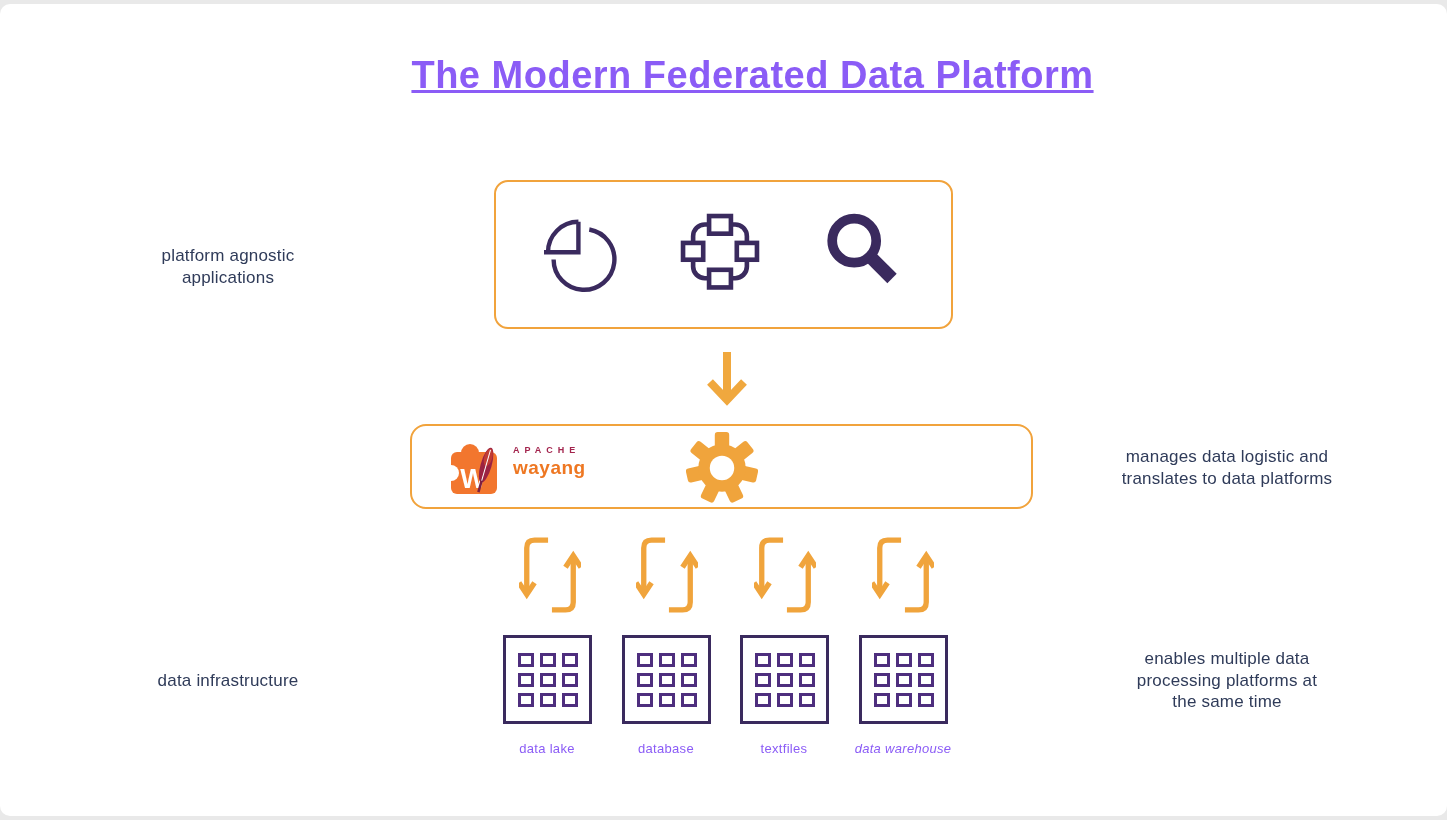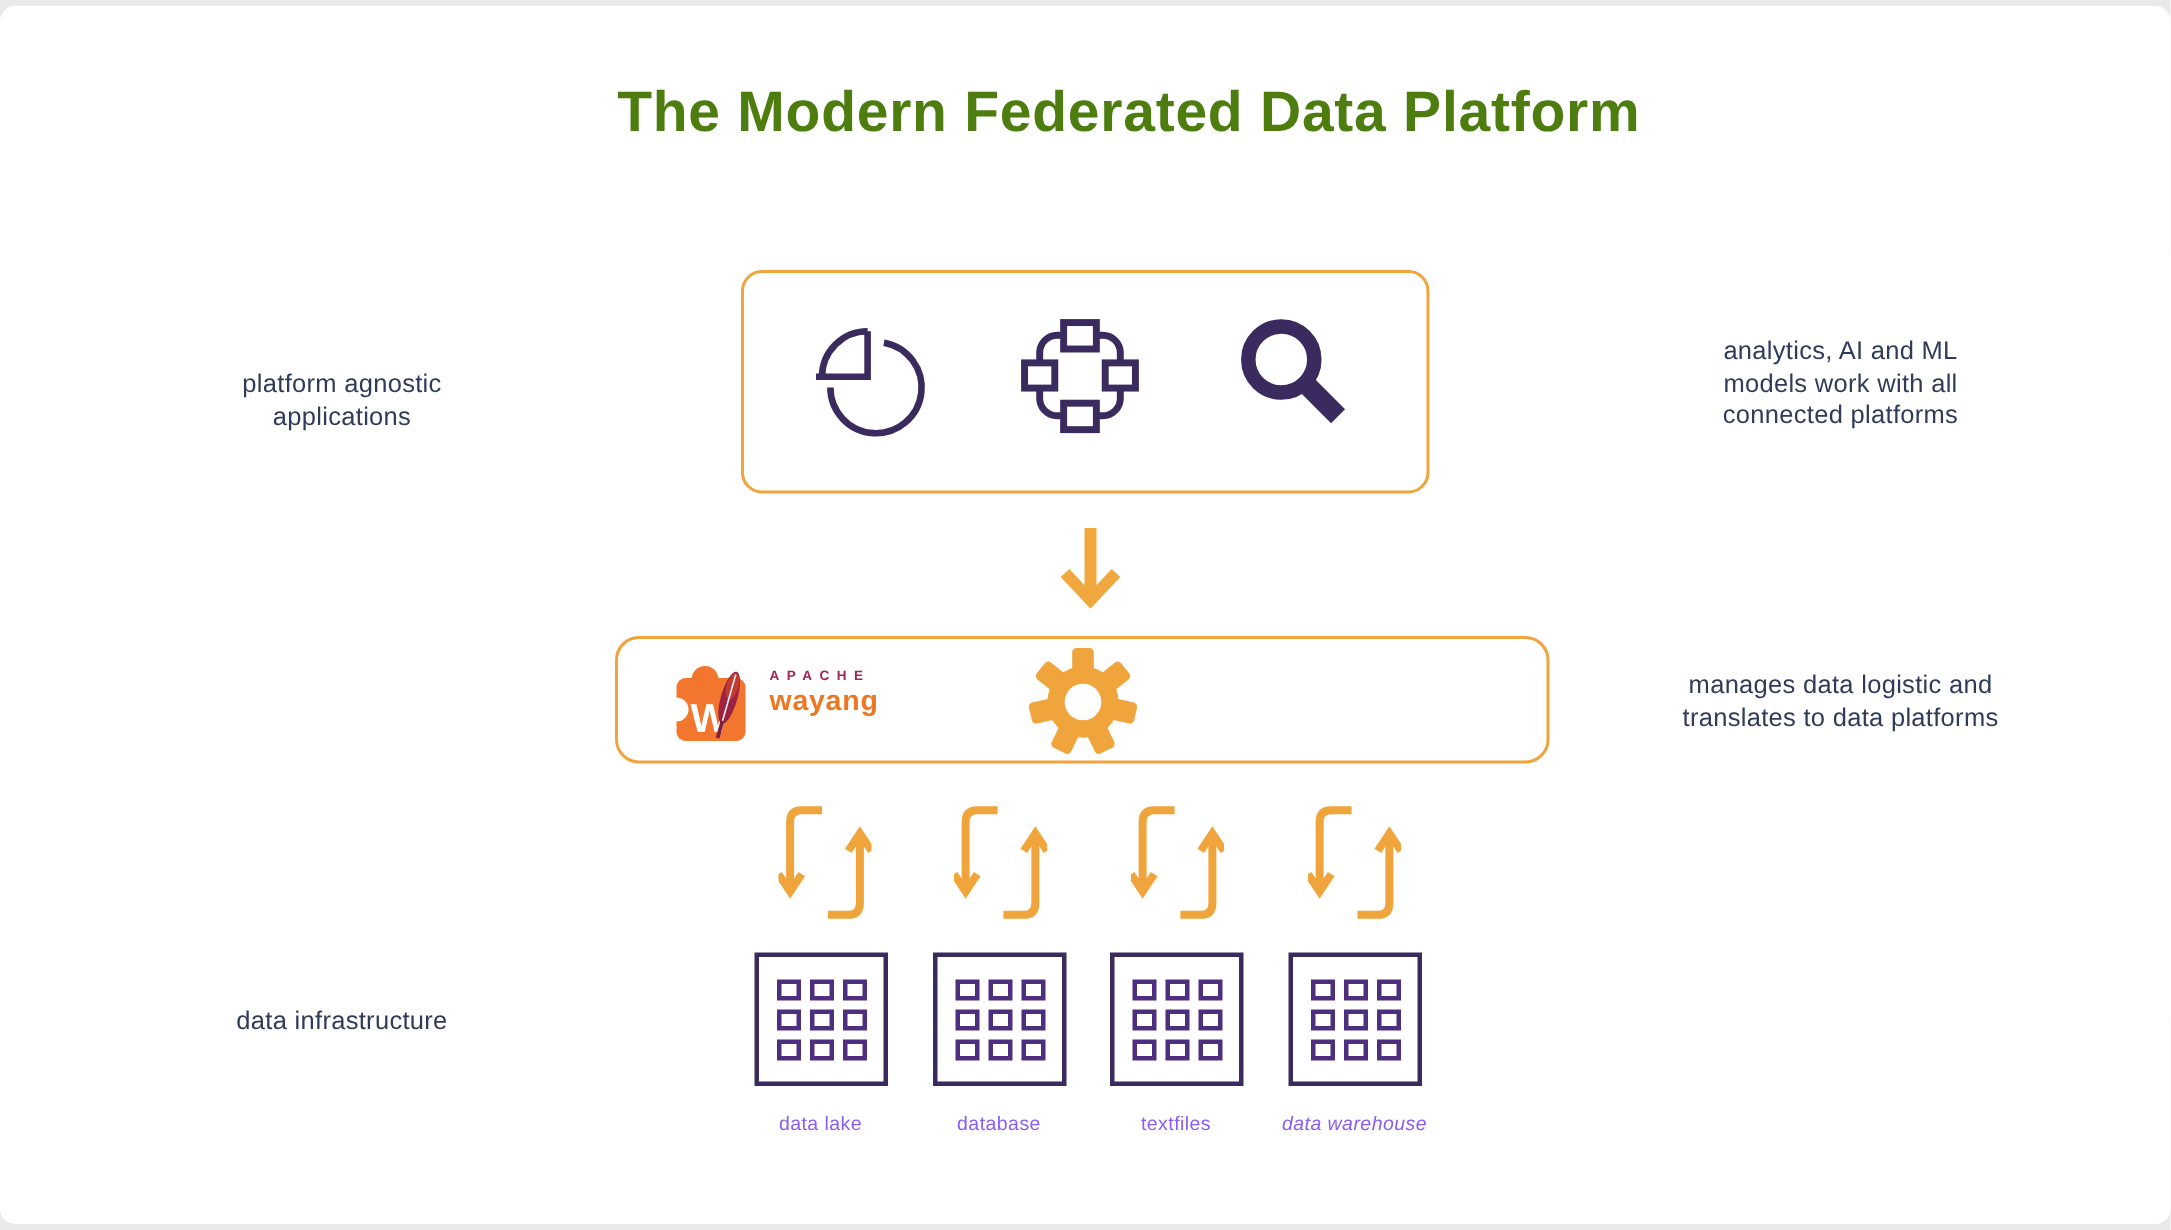--- a/index.html
+++ b/index.html
@@ -17,21 +17,22 @@
     background: #ffffff;
     border-radius: 10px;
   }
   .abs { position: absolute; }
   .title {
     left: 58px; right: 0; top: 50px;
     text-align: center;
     font-size: 38px;
     font-weight: 700;
     letter-spacing: 0.5px;
-    color: #4d7c0f;
+    color: #8b5cf6;
+    text-decoration: underline;
   }
   .side-label {
     width: 300px;
     text-align: center;
     font-size: 17px;
     line-height: 21.5px;
     letter-spacing: 0.2px;
     color: #2F3B59;
     white-space: pre-line;
   }
@@ -105,25 +106,25 @@
 <body>
 
 <div class="card">
 
   <div class="abs title">The Modern Federated Data Platform</div>
 
   <div class="abs side-label" style="left:78px; top:229px;margin-top:12px;">platform agnostic
 applications</div>
   <div class="abs side-label" style="left:78px; top:666px;">data infrastructure</div>
 
-  <div class="abs side-label" style="left:1077px; top:219px;">analytics, AI and ML
-models work with all
-connected platforms</div>
   <div class="abs side-label" style="left:1077px; top:442px;">manages data logistic and
 translates to data platforms</div>
+  <div class="abs side-label" style="left:1077px; top:644px;">enables multiple data
+processing platforms at
+the same time</div>
 
   <div class="abs box top-box">
     <span>
       <svg width="80" height="80" viewBox="0 0 100 100" fill="none">
         <path d="M 61.6 20.6 A 38 38 0 1 1 17 58" stroke="#3A2A5E" stroke-width="5.5"></path>
         <path d="M 48 11 A 38 38 0 0 0 10 49" stroke="#3A2A5E" stroke-width="5.5"></path>
         <path d="M 48 11 L 48 49 L 5 49" stroke="#3A2A5E" stroke-width="5.5"></path>
       </svg>
     </span>
     <span>

